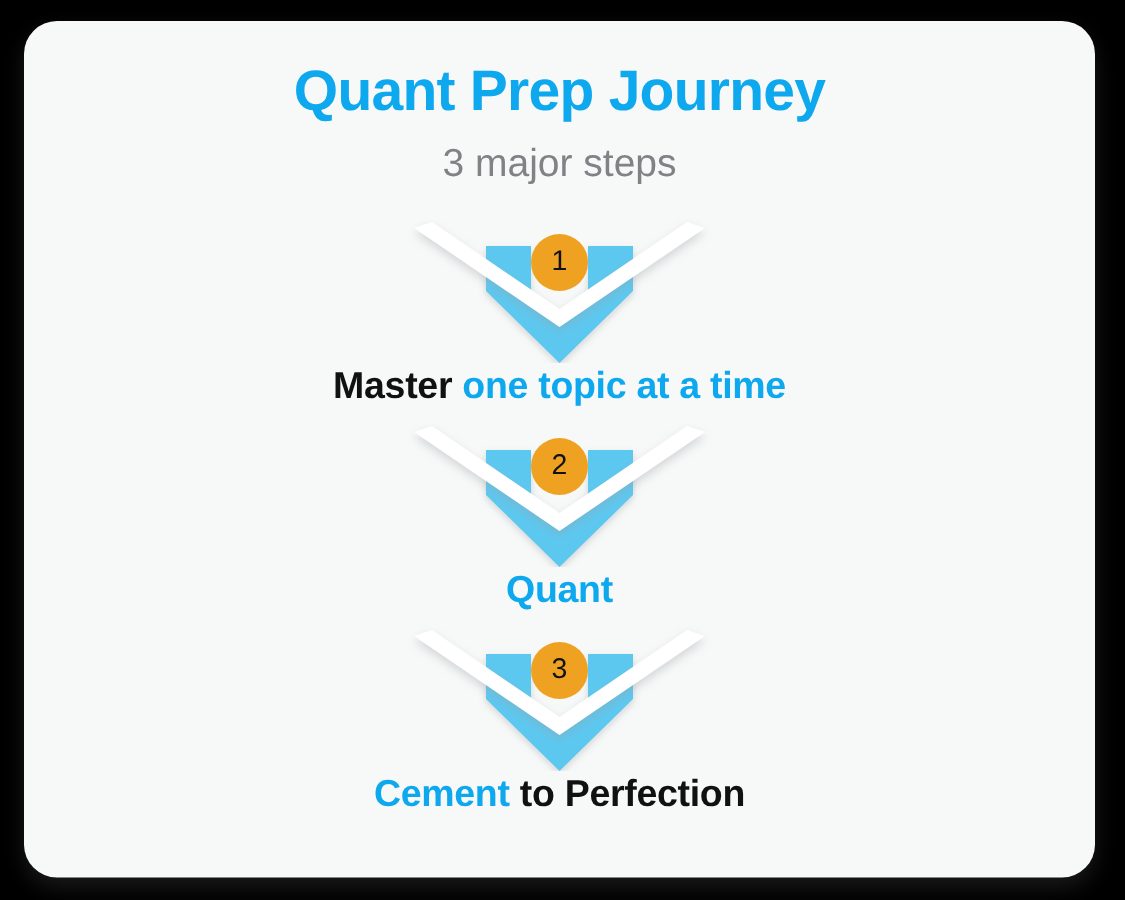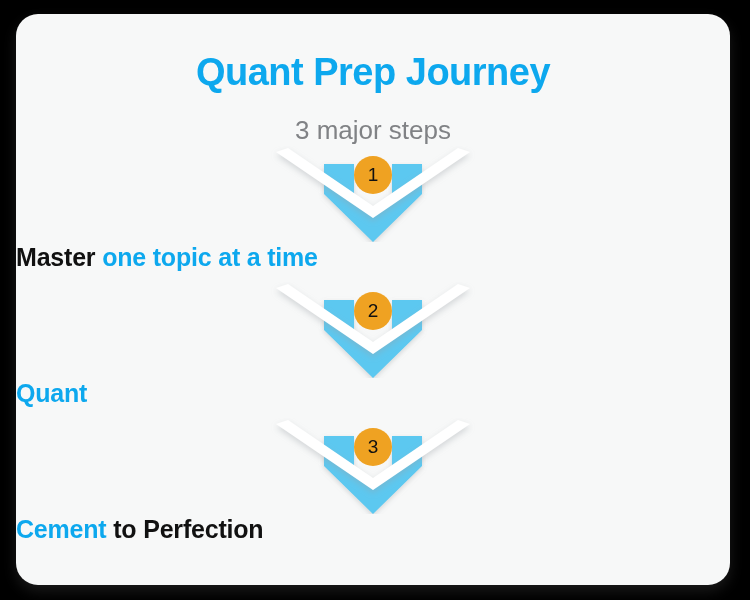--- a/index.html
+++ b/index.html
@@ -36,21 +36,21 @@
 
   
   #header {
     position: absolute;
     left: 0;
     top: 0;
     width: 714px;
     text-align: center;
   }
   #title {
-    margin: 15px;
+    margin: 4px;
     padding-top: 22px;
     font-size: 38px;
     font-weight: bold;
     letter-spacing: -0.5px;
     color: #0DA8EE;
     line-height: 1.12;
   }
   #subtitle {
     margin: 0;
     padding-top: 7px;
@@ -105,20 +105,21 @@
     line-height: 38px;
     text-align: center;
     z-index: 5;
   }
 
   .step-label {
     position: absolute;
     left: 0;
     top: 96px;
     width: 714px;
+    text-align: center;
     font-size: 25px;
     font-weight: bold;
     color: #111111;
     letter-spacing: -0.2px;
     line-height: 1.2;
     white-space: nowrap;
   }
   .step-label .hl { color: #0DA8EE; }
   .step-label .plain { color: #111111; }
 </style>

